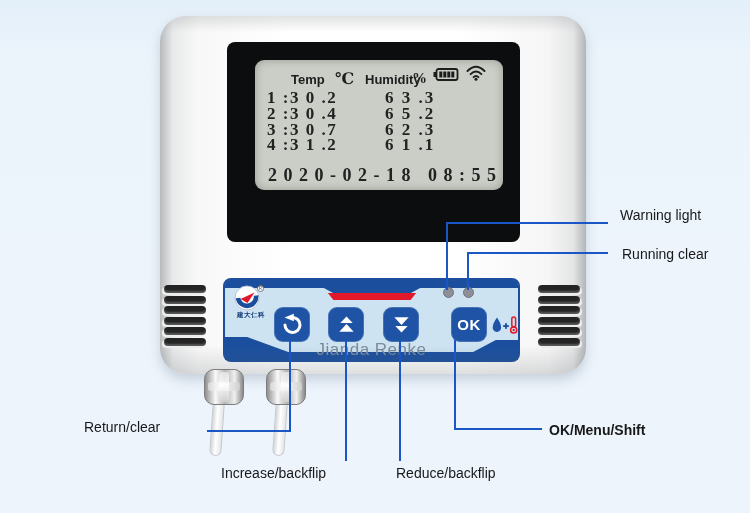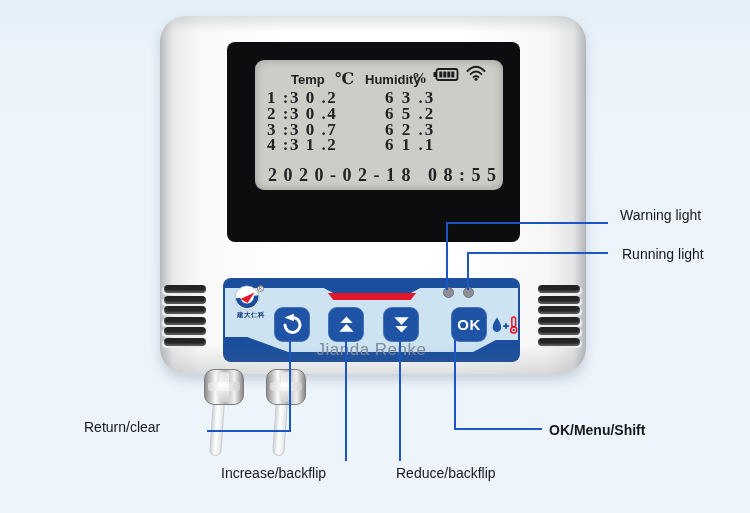--- a/index.html
+++ b/index.html
@@ -210,18 +210,18 @@
   <div class="line" style="left:467px;top:252px;width:141px;height:2px;"></div>
   <div class="line" style="left:467px;top:252px;width:2px;height:38px;"></div>
   <div class="line" style="left:289px;top:340px;width:2px;height:92px;"></div>
   <div class="line" style="left:207px;top:430px;width:84px;height:2px;"></div>
   <div class="line" style="left:345px;top:340px;width:2px;height:121px;"></div>
   <div class="line" style="left:399px;top:340px;width:2px;height:121px;"></div>
   <div class="line" style="left:454px;top:340px;width:2px;height:90px;"></div>
   <div class="line" style="left:454px;top:428px;width:88px;height:2px;"></div>
 
   <div class="lbl" style="left:620px;top:207px;">Warning light</div>
-  <div class="lbl" style="left:622px;top:246px;">Running light</div>
+  <div class="lbl" style="left:622px;top:246px;">Running clear</div>
   <div class="lbl" style="left:84px;top:419px;text-align:right;">Return/clear</div>
   <div class="lbl" style="left:221px;top:465px;">Increase/backflip</div>
   <div class="lbl" style="left:396px;top:465px;">Reduce/backflip</div>
   <div class="lbl" style="left:549px;top:422px;font-weight:bold;">OK/Menu/Shift</div>
 </div>
 
 </body></html>

